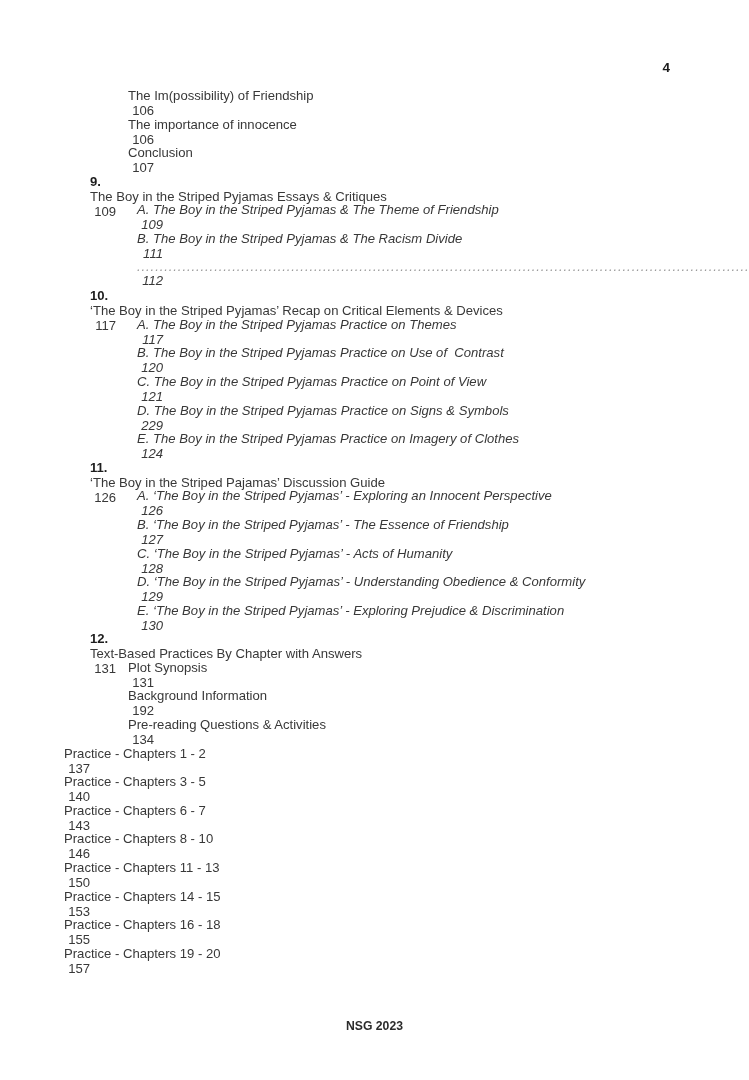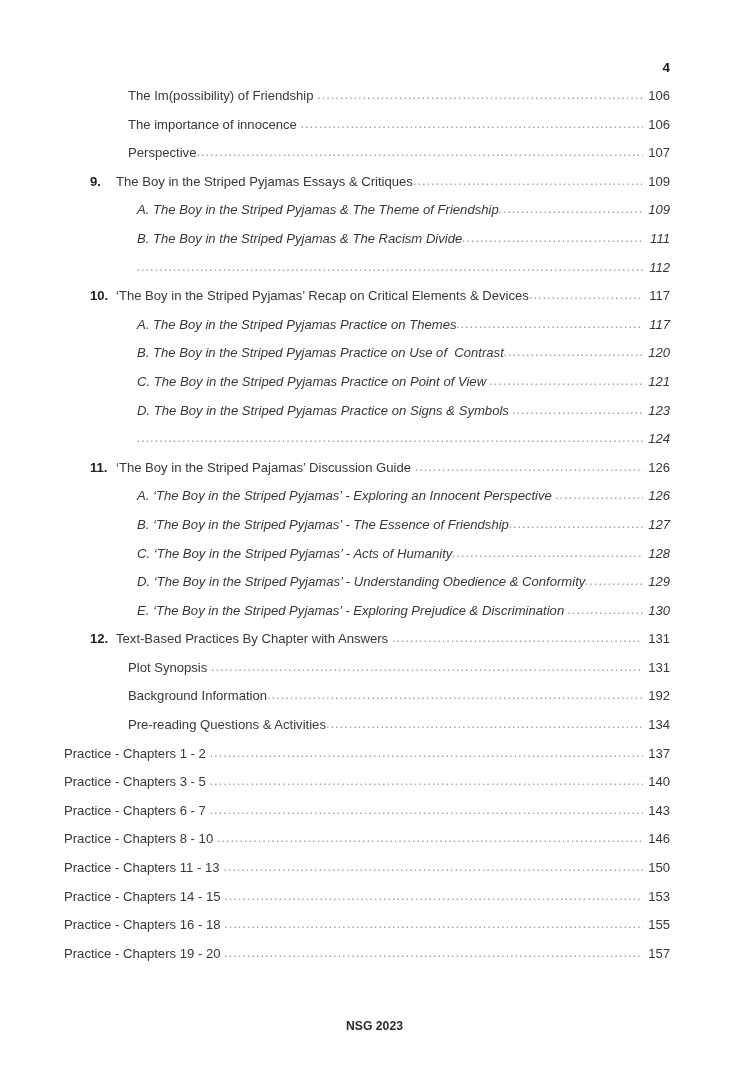--- a/index.html
+++ b/index.html
@@ -43,20 +43,21 @@
   }
 
   .toc-row {
     display: flex;
     align-items: baseline;
     height: 28.6px;
     padding-right: 79px;
     font-size: 13.1px;
     color: #383838;
     white-space: pre;
+    flex-direction: column;
   }
 
   
   .toc-row .num {
     font-weight: bold;
     color: #1d1d1d;
     text-align: left;
     flex: 0 0 auto;
     font-size: 13.1px;
   }
@@ -107,31 +108,31 @@
 </head>
 <body>
 
 <div class="page">
 
   <div class="page-number">4</div>
 
   <div class="toc" id="toc-list">
       <div class="toc-row lvl-plain"><span class="label">The Im(possibility) of Friendship </span><span class="leader">...............................................................................................................................................................</span><span class="pageno">106</span></div>
       <div class="toc-row lvl-plain"><span class="label">The importance of innocence </span><span class="leader">...............................................................................................................................................................</span><span class="pageno">106</span></div>
-      <div class="toc-row lvl-plain"><span class="label">Perspective</span><span class="leader">...............................................................................................................................................................</span><span class="pageno">107</span></div>
+      <div class="toc-row lvl-plain"><span class="label">Conclusion</span><span class="leader">...............................................................................................................................................................</span><span class="pageno">107</span></div>
       <div class="toc-row lvl-num"><span class="num">9.</span><span class="label">The Boy in the Striped Pyjamas Essays &amp; Critiques</span><span class="leader">...............................................................................................................................................................</span><span class="pageno">109</span></div>
       <div class="toc-row lvl-letter"><span class="label">A. The Boy in the Striped Pyjamas &amp; The Theme of Friendship</span><span class="leader">...............................................................................................................................................................</span><span class="pageno">109</span></div>
       <div class="toc-row lvl-letter"><span class="label">B. The Boy in the Striped Pyjamas &amp; The Racism Divide</span><span class="leader">...............................................................................................................................................................</span><span class="pageno">111</span></div>
       <div class="toc-row lvl-letter"><span class="leader">...............................................................................................................................................................</span><span class="pageno">112</span></div>
       <div class="toc-row lvl-num"><span class="num">10.</span><span class="label">‘The Boy in the Striped Pyjamas’ Recap on Critical Elements &amp; Devices</span><span class="leader">...............................................................................................................................................................</span><span class="pageno">117</span></div>
       <div class="toc-row lvl-letter"><span class="label">A. The Boy in the Striped Pyjamas Practice on Themes</span><span class="leader">...............................................................................................................................................................</span><span class="pageno">117</span></div>
       <div class="toc-row lvl-letter"><span class="label">B. The Boy in the Striped Pyjamas Practice on Use of  Contrast</span><span class="leader">...............................................................................................................................................................</span><span class="pageno">120</span></div>
       <div class="toc-row lvl-letter"><span class="label">C. The Boy in the Striped Pyjamas Practice on Point of View </span><span class="leader">...............................................................................................................................................................</span><span class="pageno">121</span></div>
-      <div class="toc-row lvl-letter"><span class="label">D. The Boy in the Striped Pyjamas Practice on Signs &amp; Symbols </span><span class="leader">...............................................................................................................................................................</span><span class="pageno">123</span></div>
-      <div class="toc-row lvl-letter"><span class="leader">...............................................................................................................................................................</span><span class="pageno">124</span></div>
+      <div class="toc-row lvl-letter"><span class="label">D. The Boy in the Striped Pyjamas Practice on Signs &amp; Symbols </span><span class="leader">...............................................................................................................................................................</span><span class="pageno">229</span></div>
+      <div class="toc-row lvl-letter"><span class="label">E. The Boy in the Striped Pyjamas Practice on Imagery of Clothes </span><span class="leader">...............................................................................................................................................................</span><span class="pageno">124</span></div>
       <div class="toc-row lvl-num"><span class="num">11.</span><span class="label">‘The Boy in the Striped Pajamas’ Discussion Guide </span><span class="leader">...............................................................................................................................................................</span><span class="pageno">126</span></div>
       <div class="toc-row lvl-letter"><span class="label">A. ‘The Boy in the Striped Pyjamas’ - Exploring an Innocent Perspective </span><span class="leader">...............................................................................................................................................................</span><span class="pageno">126</span></div>
       <div class="toc-row lvl-letter"><span class="label">B. ‘The Boy in the Striped Pyjamas’ - The Essence of Friendship</span><span class="leader">...............................................................................................................................................................</span><span class="pageno">127</span></div>
       <div class="toc-row lvl-letter"><span class="label">C. ‘The Boy in the Striped Pyjamas’ - Acts of Humanity</span><span class="leader">...............................................................................................................................................................</span><span class="pageno">128</span></div>
       <div class="toc-row lvl-letter"><span class="label">D. ‘The Boy in the Striped Pyjamas’ - Understanding Obedience &amp; Conformity</span><span class="leader">...............................................................................................................................................................</span><span class="pageno">129</span></div>
       <div class="toc-row lvl-letter"><span class="label">E. ‘The Boy in the Striped Pyjamas’ - Exploring Prejudice &amp; Discrimination </span><span class="leader">...............................................................................................................................................................</span><span class="pageno">130</span></div>
       <div class="toc-row lvl-num"><span class="num">12.</span><span class="label">Text-Based Practices By Chapter with Answers </span><span class="leader">...............................................................................................................................................................</span><span class="pageno">131</span></div>
       <div class="toc-row lvl-plain"><span class="label">Plot Synopsis </span><span class="leader">...............................................................................................................................................................</span><span class="pageno">131</span></div>
       <div class="toc-row lvl-plain"><span class="label">Background Information</span><span class="leader">...............................................................................................................................................................</span><span class="pageno">192</span></div>
       <div class="toc-row lvl-plain"><span class="label">Pre-reading Questions &amp; Activities</span><span class="leader">...............................................................................................................................................................</span><span class="pageno">134</span></div>

